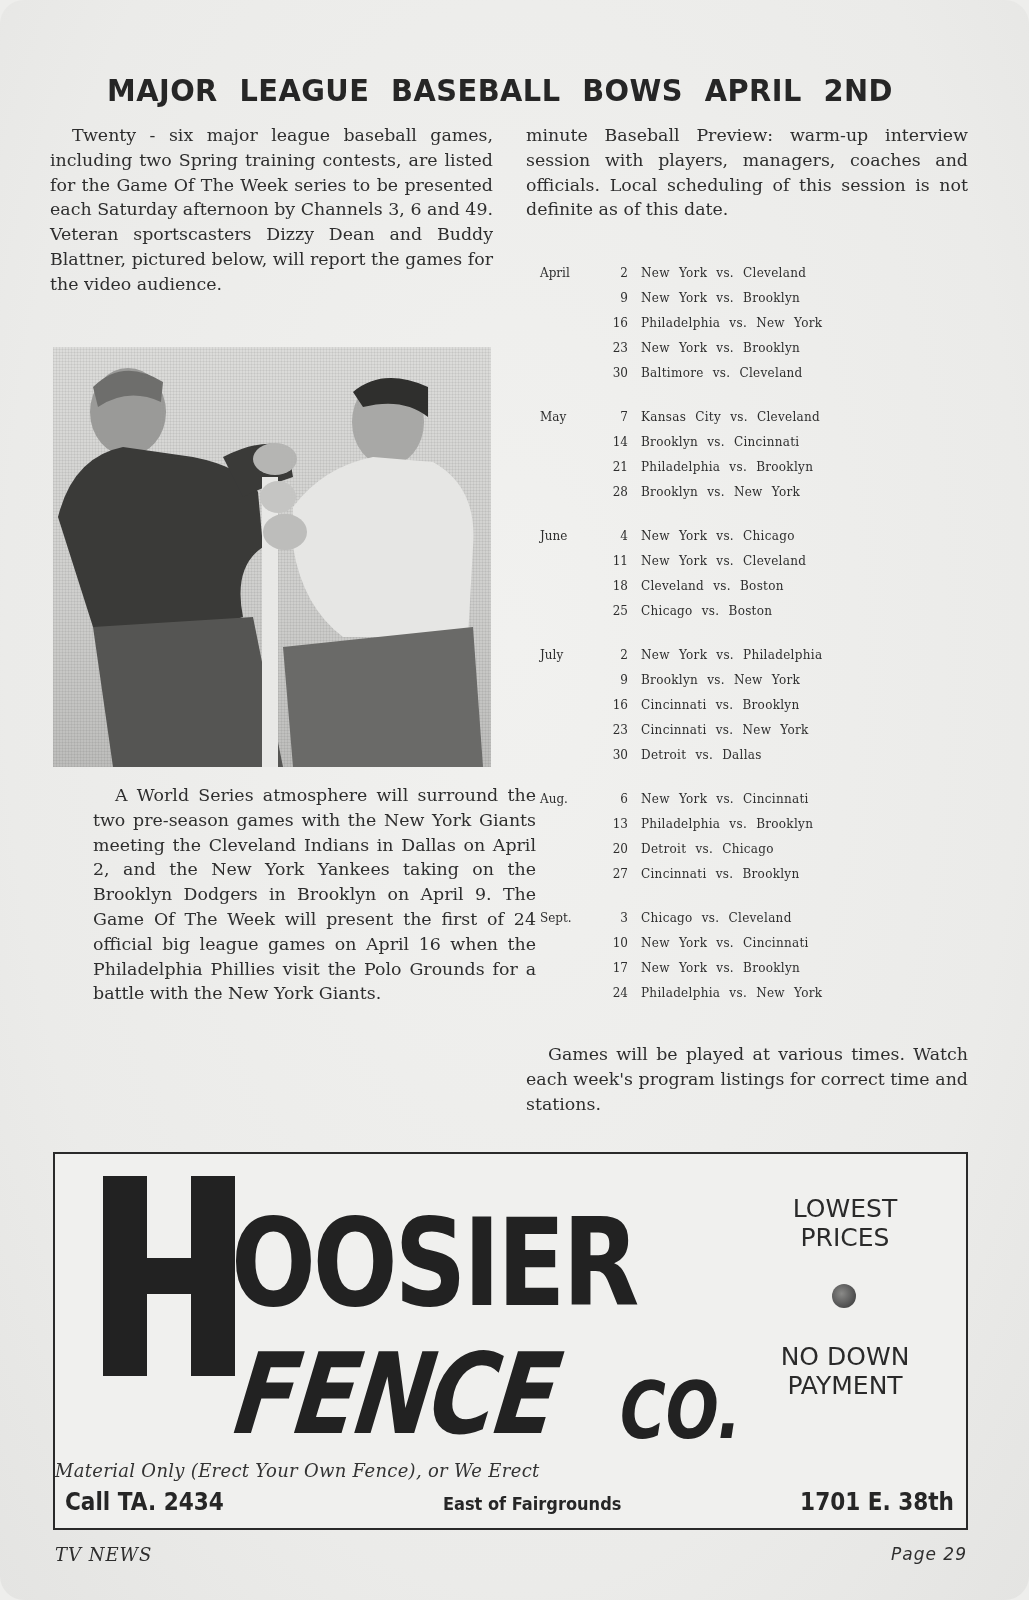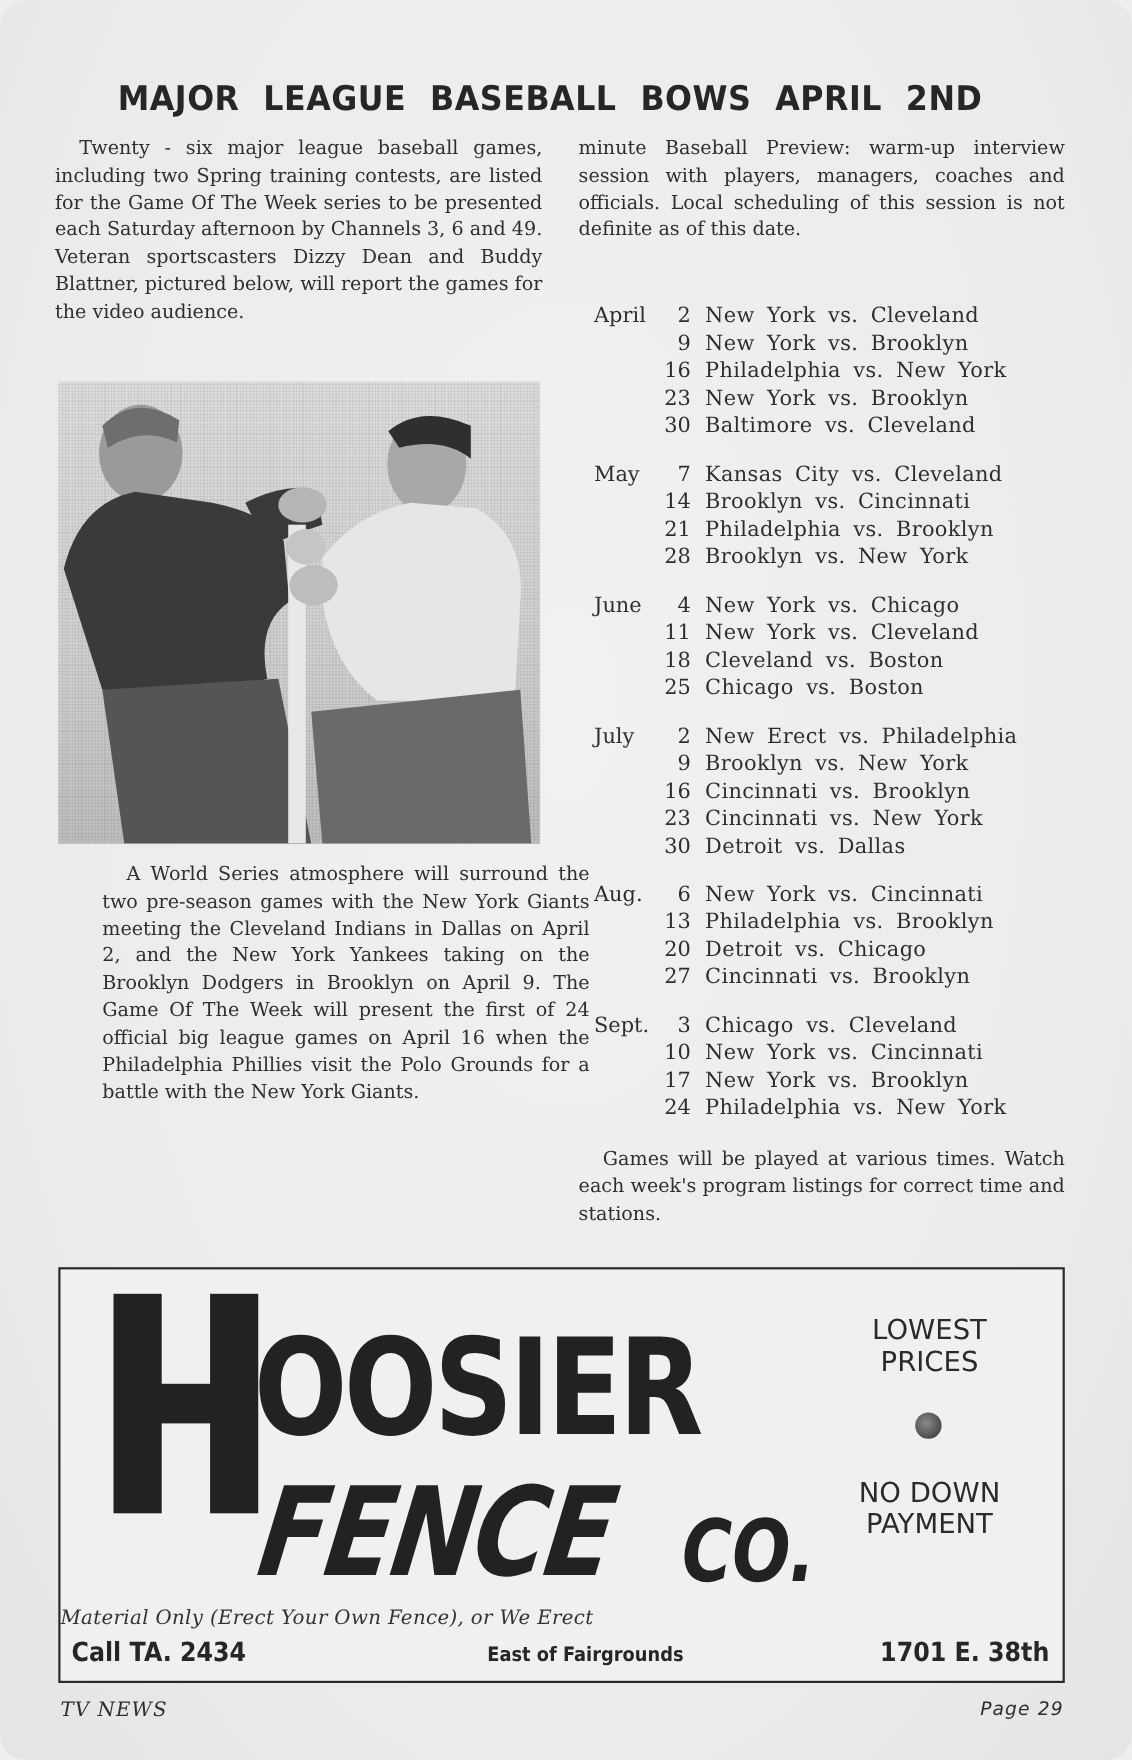--- a/index.html
+++ b/index.html
@@ -34,22 +34,22 @@
     .photo {
       position: absolute; left: 53px; top: 347px; width: 438px; height: 420px;
       background:
         repeating-linear-gradient(0deg, rgba(0,0,0,0.05) 0 1px, transparent 1px 3px),
         repeating-linear-gradient(90deg, rgba(0,0,0,0.05) 0 1px, transparent 1px 3px),
         linear-gradient(180deg, #dcdcda 0%, #cfcfcd 60%, #bdbdbb 100%);
       overflow: hidden;
     }
     .photo svg { position: absolute; left: 0; top: 0; }
 
-    .schedule { position: absolute; left: 540px; top: 275px; width: 420px;
-      font-size: 19px; color: #2e2e2e; }
+    .schedule { position: absolute; left: 540px; top: 261px; width: 420px;
+      font-size: 12px; color: #2e2e2e; }
     .month-block { margin-bottom: 19px; }
     .game-row { display: flex; height: 25px; line-height: 25px; }
     .game-row .month { width: 60px; }
     .game-row .day { width: 28px; text-align: right; margin-right: 13px; }
     .game-row .match { flex: 1; word-spacing: 5px; letter-spacing: 0.3px; white-space: nowrap; }
 
     .ad {
       position: absolute; left: 53px; top: 1152px; width: 915px; height: 378px;
       border: 2px solid #2a2a2a; box-sizing: border-box;
       background: #f0f0ee;
@@ -219,21 +219,21 @@
       <div class="game-row">
           <span class="month"></span>
           <span class="day">25</span>
           <span class="match">Chicago vs. Boston</span>
         </div>
     </div>
     <div class="month-block">
       <div class="game-row">
           <span class="month">July</span>
           <span class="day">2</span>
-          <span class="match">New Erect vs. Philadelphia</span>
+          <span class="match">New York vs. Philadelphia</span>
         </div>
       <div class="game-row">
           <span class="month"></span>
           <span class="day">9</span>
           <span class="match">Brooklyn vs. New York</span>
         </div>
       <div class="game-row">
           <span class="month"></span>
           <span class="day">16</span>
           <span class="match">Cincinnati vs. Brooklyn</span>

